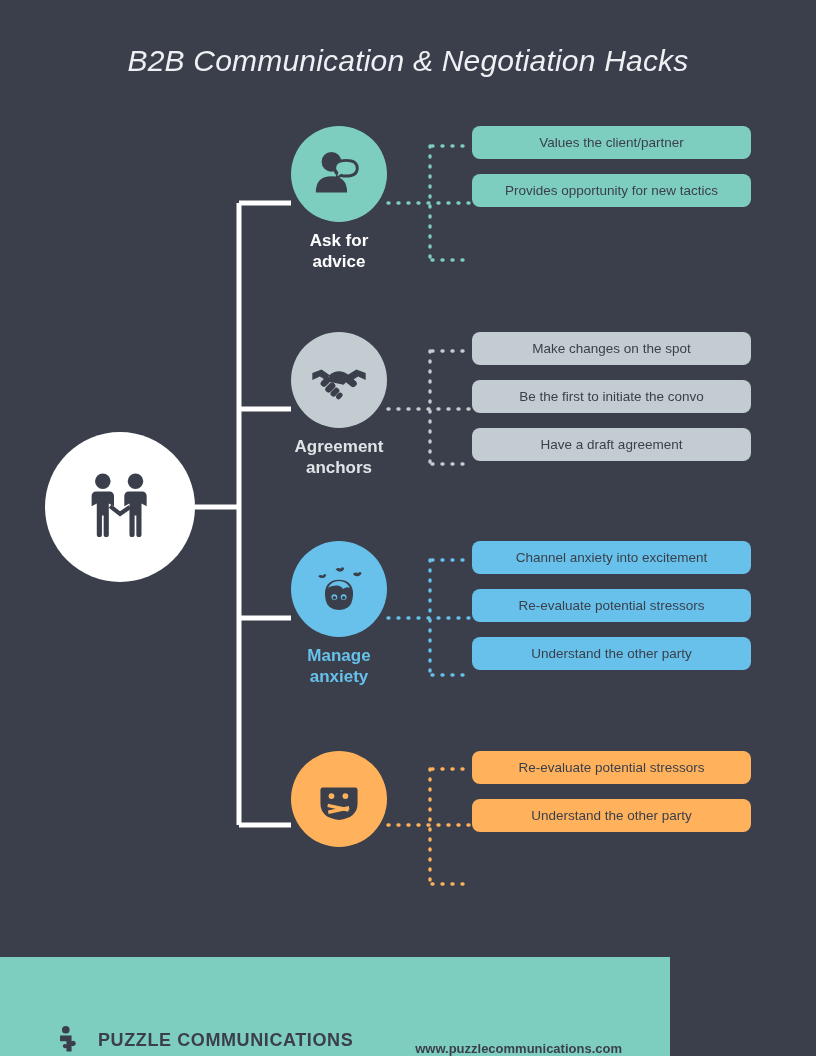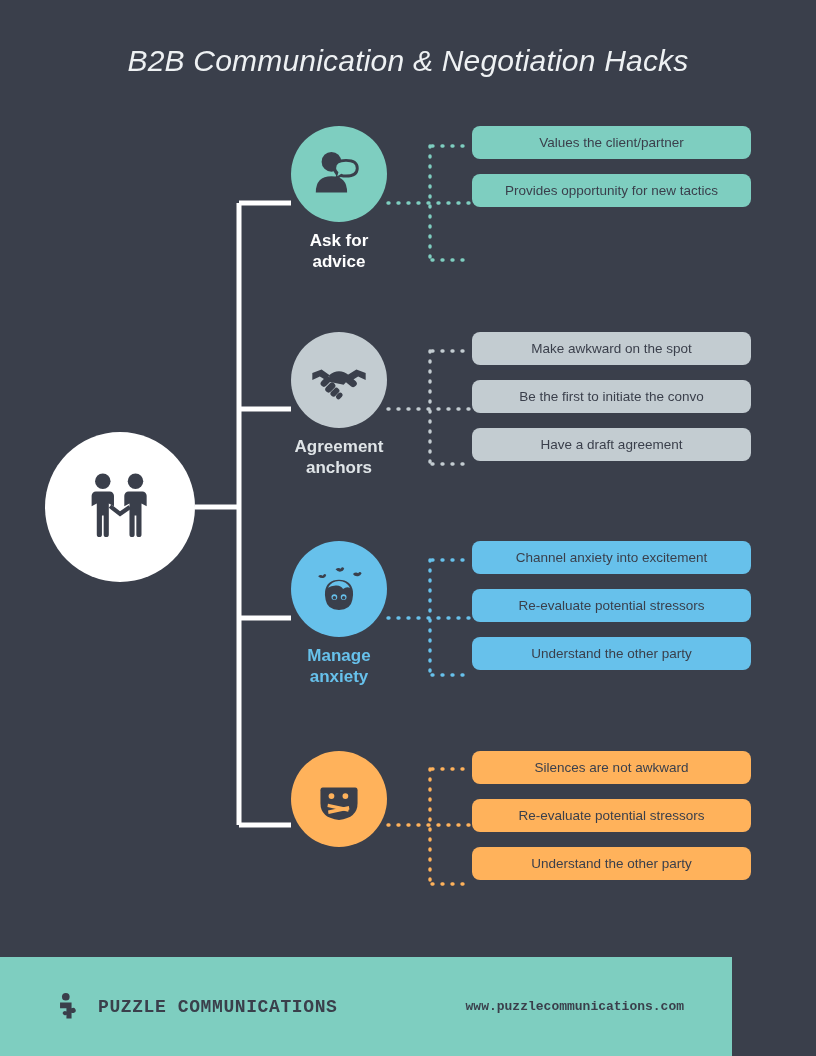--- a/index.html
+++ b/index.html
@@ -68,23 +68,23 @@
     font-size:13.5px;
     color:#3a3f4b;
     text-align:center;
     padding:0 10px;
   }
   .pill + .pill { margin-top:15px; }
 
   
   .footer {
     position:absolute; left:0; bottom:0;
-    width:732px; height:99px;
+    width:670px; height:99px;
     background:#7ecec0;
-    display:flex; align-items:center;font-family:Liberation Mono, monospace;
+    display:flex; align-items:flex-end;
   }
   .brand { display:flex; align-items:center; margin-left:53px; }
   .brand svg { width:32px; height:32px; }
   .brand-name {
     margin-left:13px;
     color:#3a3f4b;
     font-size:18px;
     font-weight:bold;
     letter-spacing:.6px;
   }
@@ -188,21 +188,21 @@
           <path d="M28 62 q-4 4 0 8 q4 4 8 0 l6 -6 q4 -4 0 -8 q-4 -4 -8 0 z"></path>
           <path d="M37 70 q-4 4 0 7 q4 4 7 0 l5 -5 q4 -4 0 -7 q-4 -4 -7 0 z"></path>
           <path d="M46 76 q-3 3 0 6 q3 3 6 0 l3 -3 q3 -3 0 -6 q-3 -3 -6 0 z"></path>
         </g>
       </svg>
     </div>
     <div class="node-label" style="color:#dfe4e7">Agreement
 anchors</div>
   </div>
   <div class="pills">
-    <div class="pill" style="background:#c3ccd1">Make awkward on the spot</div>
+    <div class="pill" style="background:#c3ccd1">Make changes on the spot</div>
     <div class="pill" style="background:#c3ccd1">Be the first to initiate the convo</div>
     <div class="pill" style="background:#c3ccd1">Have a draft agreement</div>
   </div>
 </div>
 
 <div class="branch branch-3">
   <div class="node">
     <div class="node-circle" style="background:#67c1eb">
       <svg viewBox="0 0 100 100">
         <g fill="#3a3f4b">
@@ -236,21 +236,20 @@
           <path d="M22 30 h56 q4 0 4 5 v22 q0 26 -32 29 q-32 -3 -32 -29 v-22 q0 -5 4 -5 z"></path>
           <circle cx="37" cy="45" r="5" fill="#ffb25b"></circle>
           <circle cx="61" cy="45" r="5" fill="#ffb25b"></circle>
           <path d="M31 58 l36 8 l-1 6 l-36 -8 z" fill="#ffb25b"></path>
           <path d="M31 70 l36 -8 l1 6 l-36 8 z" fill="#ffb25b"></path>
         </g>
       </svg>
     </div>
   </div>
   <div class="pills">
-    <div class="pill" style="background:#ffb25b">Silences are not awkward</div>
     <div class="pill" style="background:#ffb25b">Re-evaluate potential stressors</div>
     <div class="pill" style="background:#ffb25b">Understand the other party</div>
   </div>
 </div>
 
 <div class="footer">
   <div class="brand">
     <svg viewBox="0 0 100 100">
       <g fill="#3a3f4b">
         <circle cx="40" cy="18" r="12"></circle>

